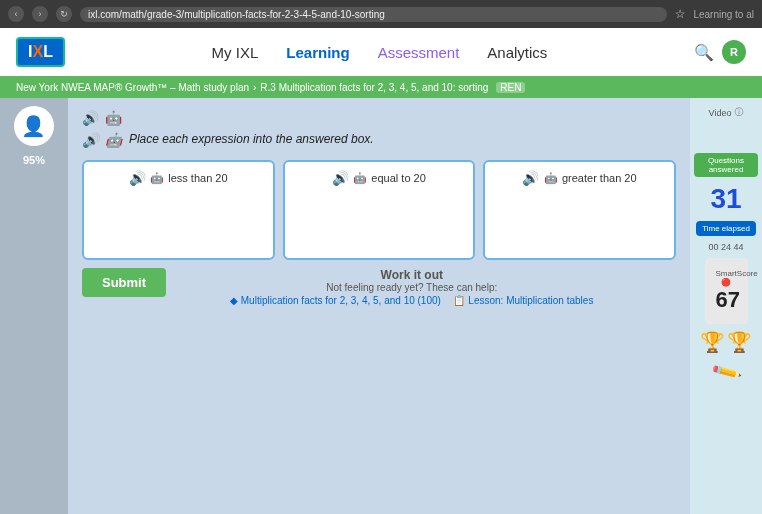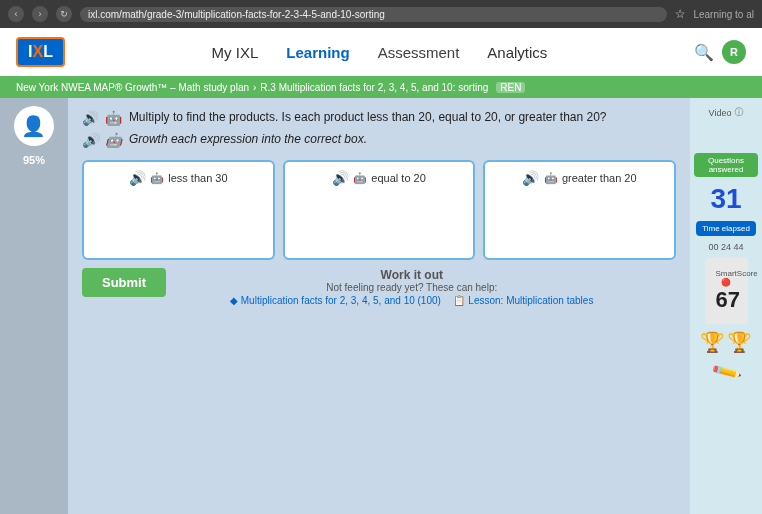--- a/index.html
+++ b/index.html
@@ -49,21 +49,21 @@
       padding: 0 16px;
       gap: 32px;
     }
     .ixl-logo {
       background: #0066cc;
       color: white;
       font-weight: bold;
       font-size: 16px;
       padding: 4px 10px;
       border-radius: 4px;
-      border: 2px solid #f97316;
+      border: 2px solid #14b8a6;
     }
     .ixl-logo span { color: #ff6600; }
     .header-nav {
       display: flex;
       gap: 28px;
       align-items: center;
       flex: 1;
       justify-content: center;
     }
     .header-nav a {
@@ -324,21 +324,21 @@
   <div style="font-size:10px;color:#aaa;">Learning to al</div>
 </div>
 
 <div class="ixl-header">
   <div class="ixl-logo">
     <span style="color:white;">I</span><span style="color:#ff6600;">X</span><span style="color:white;">L</span>
   </div>
   <div class="header-nav">
     <a style="color:#333;text-decoration:none;font-size:15px;">My IXL</a>
     <a style="color:#0066cc;text-decoration:none;font-size:15px;font-weight:bold;">Learning</a>
-    <a style="color:#404040;text-decoration:none;font-size:15px;">Assessment</a>
+    <a style="color:#8b5cf6;text-decoration:none;font-size:15px;">Assessment</a>
     <a style="color:#333;text-decoration:none;font-size:15px;">Analytics</a>
   </div>
   <div class="header-right">
     <div class="search-icon-btn">🔍</div>
     <div class="roboto-badge">R</div>
   </div>
 </div>
 
 <div class="sub-header">
   <span>New York NWEA MAP® Growth™ – Math study plan</span>
@@ -353,36 +353,35 @@
     <div class="avatar-circle">👤</div>
     <div class="score-label">95%</div>
   </div>
 
   <div class="content-panel">
 
     <div class="question-area">
       <div class="question-text">
         <span class="sound-icon">🔊</span>
         <span class="robot-icon">🤖</span>
-        <span style="font-size:12px;">Multiply to find the products. Is each product less than 20, equal to 20, or greater than 20?</span>
       </div>
       <div class="question-text" style="font-style:italic;">
         <span class="sound-icon">🔊</span>
         <span class="robot-icon">🤖</span>
-        <span style="font-size:12px;">Growth each expression into the correct box.</span>
+        <span style="font-size:12px;">Place each expression into the answered box.</span>
       </div>
     </div>
 
 
     <div class="drop-zones">
       <div class="drop-zone">
         <div class="drop-zone-label">
           <span class="sound-icon">🔊</span>
           <span>🤖</span>
-          <span style="font-size:11px;color:#333;">less than 30</span>
+          <span style="font-size:11px;color:#333;">less than 20</span>
         </div>
       </div>
       <div class="drop-zone">
         <div class="drop-zone-label">
           <span class="sound-icon">🔊</span>
           <span>🤖</span>
           <span style="font-size:11px;color:#333;">equal to 20</span>
         </div>
       </div>
       <div class="drop-zone">

